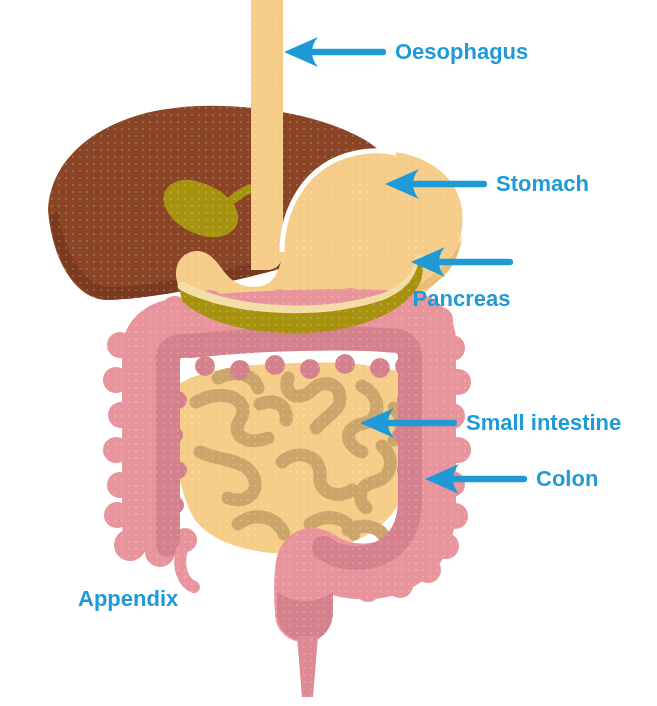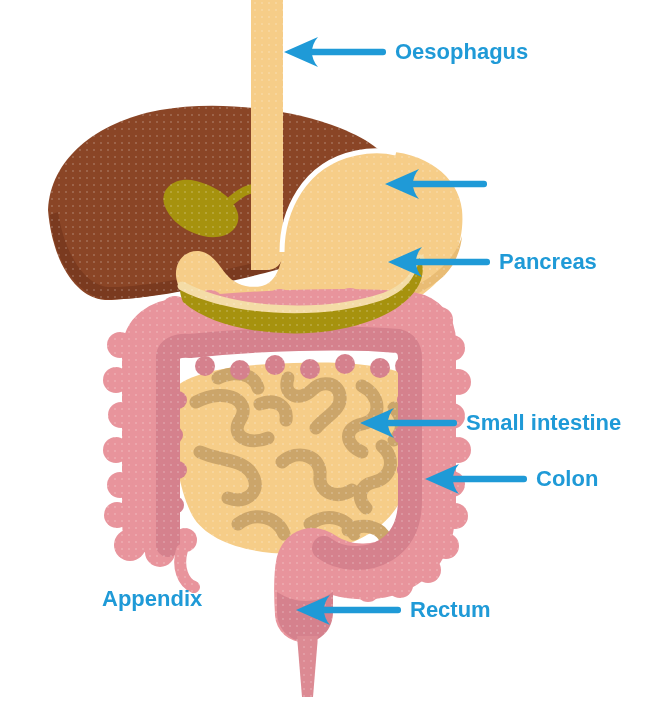--- a/index.html
+++ b/index.html
@@ -153,23 +153,24 @@
     </svg>
     <span class="label-text">Oesophagus</span>
   </div>
 
 
   <div class="label" style="left:383px;top:166px;">
     <svg width="105" height="36" viewBox="0 0 105 36" fill="#1F9AD7">
       <path d="M 2 18 L 36 3 C 28 12 28 24 36 33 Z"></path>
       <rect x="28" y="14.8" width="76" height="6.4" rx="3"></rect>
     </svg>
+    <span class="label-text">Stomach</span>
   </div>
 
-  <div class="label" style="left:386px;top:244px;">
+  <div class="label" style="left:409px;top:244px;flex-direction:column;">
     <svg width="105" height="36" viewBox="0 0 105 36" fill="#1F9AD7">
       <path d="M 2 18 L 36 3 C 28 12 28 24 36 33 Z"></path>
       <rect x="28" y="14.8" width="76" height="6.4" rx="3"></rect>
     </svg>
     <span class="label-text">Pancreas</span>
   </div>
 
   <div class="label" style="left:358px;top:405px;">
     <svg width="100" height="36" viewBox="0 0 100 36" fill="#1F9AD7">
       <path d="M 2 18 L 36 3 C 28 12 28 24 36 33 Z"></path>
@@ -179,26 +180,19 @@
   </div>
 
   <div class="label" style="left:423px;top:461px;">
     <svg width="105" height="36" viewBox="0 0 105 36" fill="#1F9AD7">
       <path d="M 2 18 L 36 3 C 28 12 28 24 36 33 Z"></path>
       <rect x="28" y="14.8" width="76" height="6.4" rx="3"></rect>
     </svg>
     <span class="label-text">Colon</span>
   </div>
 
-  <div class="label" style="left:78px;top:588px;margin-left:24px;">
+  <div class="label" style="left:78px;top:588px;">
     <span class="label-text">Appendix</span>
   </div>
 
-  <div class="label" style="left:294px;top:592px;">
-    <svg width="108" height="36" viewBox="0 0 108 36" fill="#1F9AD7">
-      <path d="M 2 18 L 36 3 C 28 12 28 24 36 33 Z"></path>
-      <rect x="28" y="14.8" width="79" height="6.4" rx="3"></rect>
-    </svg>
-    <span class="label-text">Rectum</span>
-  </div>
 
 
 </div>
 
 </body></html>

